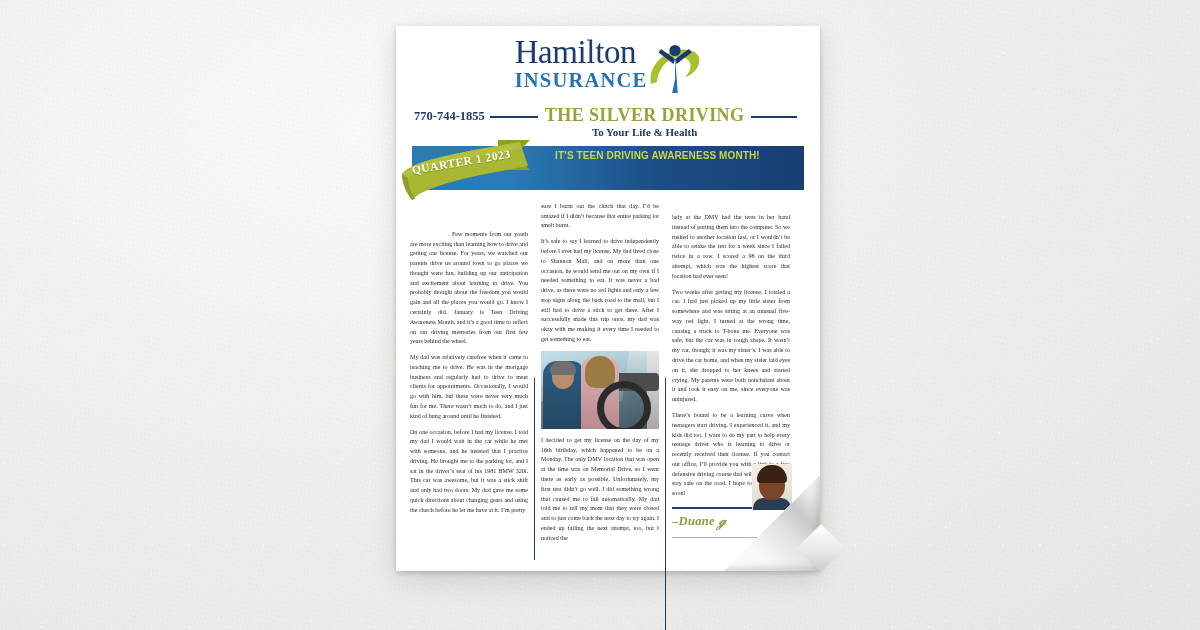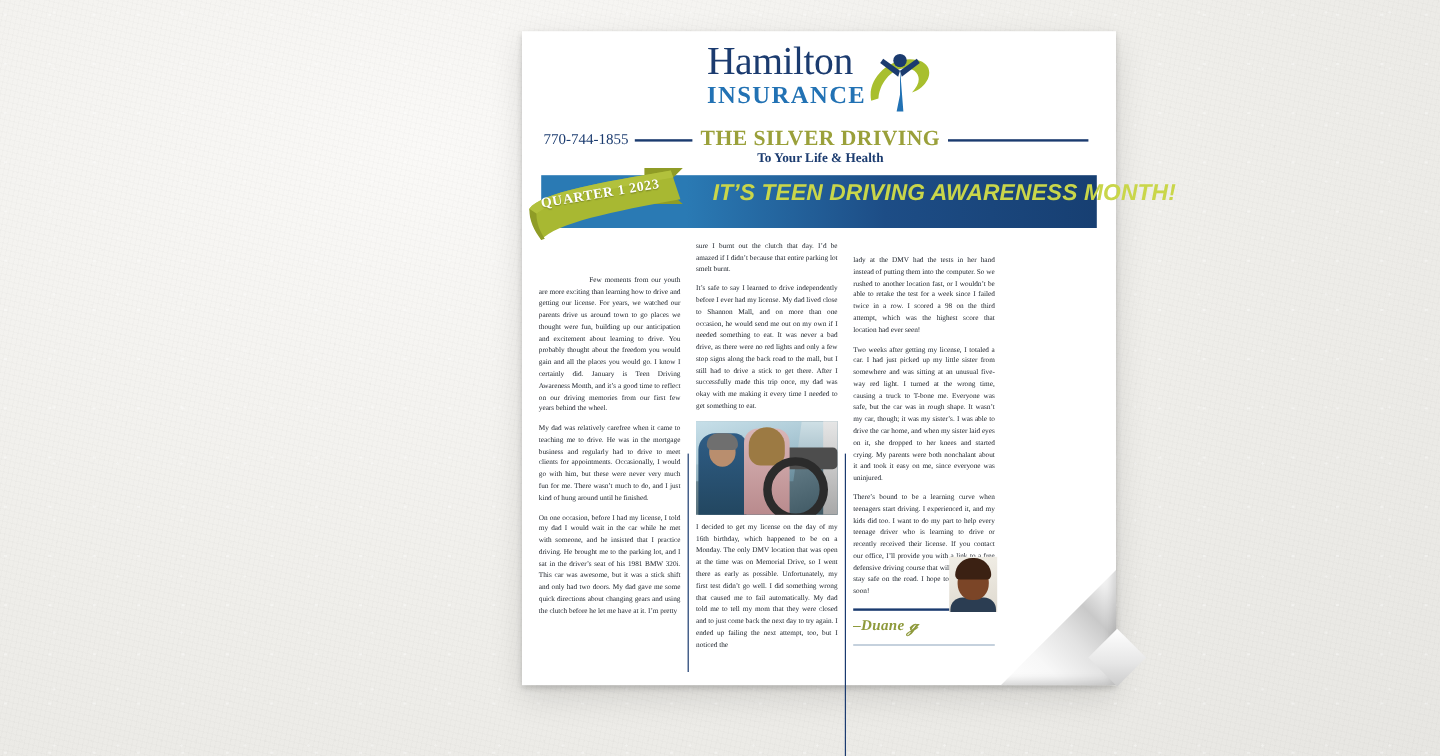--- a/index.html
+++ b/index.html
@@ -22,24 +22,23 @@
     background-image:
       radial-gradient(circle at 12% 30%, rgba(255,255,255,.8) 0 1px, transparent 1px),
       radial-gradient(circle at 62% 70%, rgba(0,0,0,.03) 0 1px, transparent 1px),
       radial-gradient(circle at 85% 22%, rgba(255,255,255,.7) 0 1px, transparent 1px),
       radial-gradient(circle at 40% 85%, rgba(0,0,0,.025) 0 1px, transparent 1px);
     background-size:37px 41px, 29px 33px, 53px 47px, 61px 43px;
   }
 
   
   #page{
-    position:absolute;left:396px;top:26px;width:495px;height:545px;
+    position:absolute;left:396px;top:26px;width:424px;height:545px;
     background:#ffffff;
     box-shadow:0 2px 5px rgba(0,0,0,.18), 0 10px 26px rgba(0,0,0,.12);
-    margin-left:39px;
   }
 
   
   .header{padding:10px 16px 0 16px;}
   .logo-row{display:flex;justify-content:center;align-items:flex-start;height:66px;}
   .logo{position:relative;display:flex;align-items:flex-start;}
   .logo-words{display:flex;flex-direction:column;align-items:flex-start;line-height:1;}
   .logo-hamilton{
     font-family:"Liberation Serif", serif;
     font-size:33px;color:#1b3b6f;letter-spacing:-0.4px;line-height:1;
@@ -49,21 +48,21 @@
     font-size:20.5px;font-weight:700;color:#2272b4;letter-spacing:1.2px;
     margin-top:1px;
   }
   .logo-mark{position:relative;width:56px;height:60px;margin-left:-2px;margin-top:2px;}
 
   
   .mast{
     display:flex;align-items:flex-start;margin-top:4px;padding:0 2px;
   }
   .phone{
-    font-family:"Liberation Serif", serif;font-weight:400;
+    font-family:"Liberation Serif", serif;font-weight:700;
     font-size:12.5px;color:#1b3b6f;white-space:nowrap;padding-top:3px;
   }
   .rule{flex:0 0 auto;height:2px;background:#1b3b6f;margin:10px 5px 0 5px;}
   .rule.left{width:48px;}
   .rule.right{flex:1 1 auto;}
   .mast-center{text-align:center;padding:0 2px;}
   .silver{
     font-family:"Liberation Serif", serif;
     font-size:18px;font-weight:700;color:#9aa03a;letter-spacing:.4px;
     white-space:nowrap;line-height:1.05;
@@ -76,22 +75,22 @@
   
   .banner-wrap{position:relative;margin-top:8px;height:48px;}
   .banner{
     position:absolute;left:0;top:0;width:100%;height:44px;
     background:linear-gradient(90deg,#2a7ab4 0%, #2a7ab4 26%, #1d4d86 62%, #173f72 100%);
   }
   .banner-text{
     position:absolute;left:143px;top:4px;right:8px;text-align:left;
   }
   .banner-title{
-    font-family:"Liberation Sans", sans-serif;font-weight:700;font-style:italic;
-    font-size:19px;color:#c9d64a;letter-spacing:.1px;line-height:1.25;
+    font-family:"Liberation Sans", sans-serif;font-weight:700;
+    font-size:10px;color:#c9d64a;letter-spacing:.1px;line-height:1.25;
     white-space:nowrap;
   }
   .banner-sub{
     font-family:"Liberation Serif", serif;font-weight:700;
     font-size:11.4px;color:#ffffff;line-height:1.35;white-space:nowrap;
   }
   .ribbon{
     position:absolute;left:-10px;top:-6px;width:160px;height:62px;
     pointer-events:none;
   }

